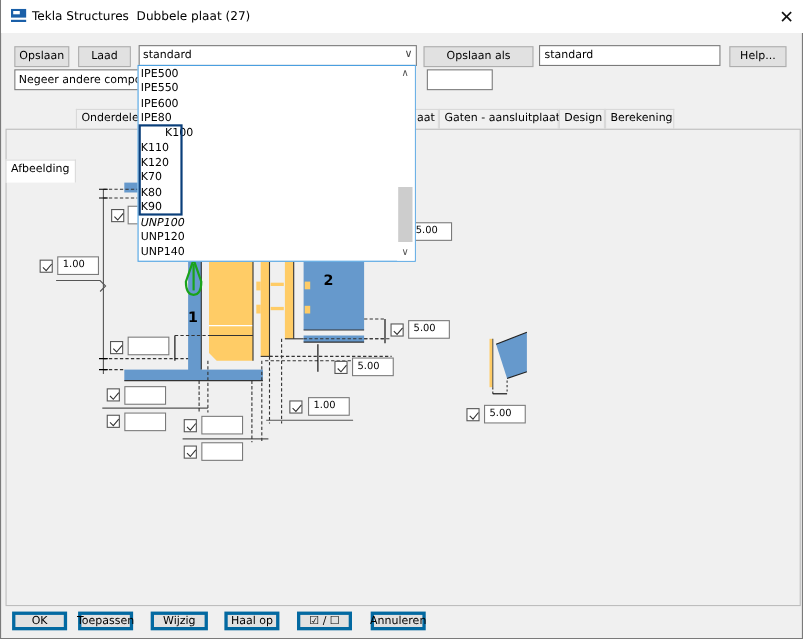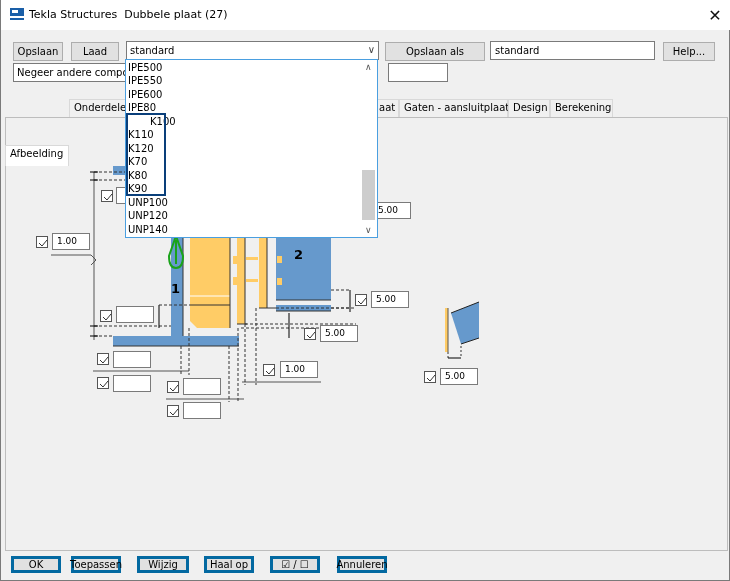--- a/index.html
+++ b/index.html
@@ -244,21 +244,21 @@
     <div class="dd-item" style="top:1px;">IPE500</div>
     <div class="dd-item" style="top:14px;">IPE550</div>
     <div class="dd-item" style="top:28px;">IPE600</div>
     <div class="dd-item" style="top:41px;">IPE80</div>
     <div class="dd-item" style="top:55px;margin-left:22px;">K100</div>
     <div class="dd-item" style="top:68px;">K110</div>
     <div class="dd-item" style="top:82px;">K120</div>
     <div class="dd-item" style="top:95px;">K70</div>
     <div class="dd-item" style="top:109px;">K80</div>
     <div class="dd-item" style="top:122px;">K90</div>
-    <div class="dd-item" style="top:136px;">UNP100</div>
+    <div class="dd-item" style="top:136px;font-style:italic;">UNP100</div>
     <div class="dd-item" style="top:149px;">UNP120</div>
     <div class="dd-item" style="top:163px;">UNP140</div>
     <div class="dd-highlight"></div>
     <div class="dd-scroll">
       <span class="up">∧</span>
       <div class="thumb"></div>
       <span class="down">∨</span>
     </div>
   </div>
 

